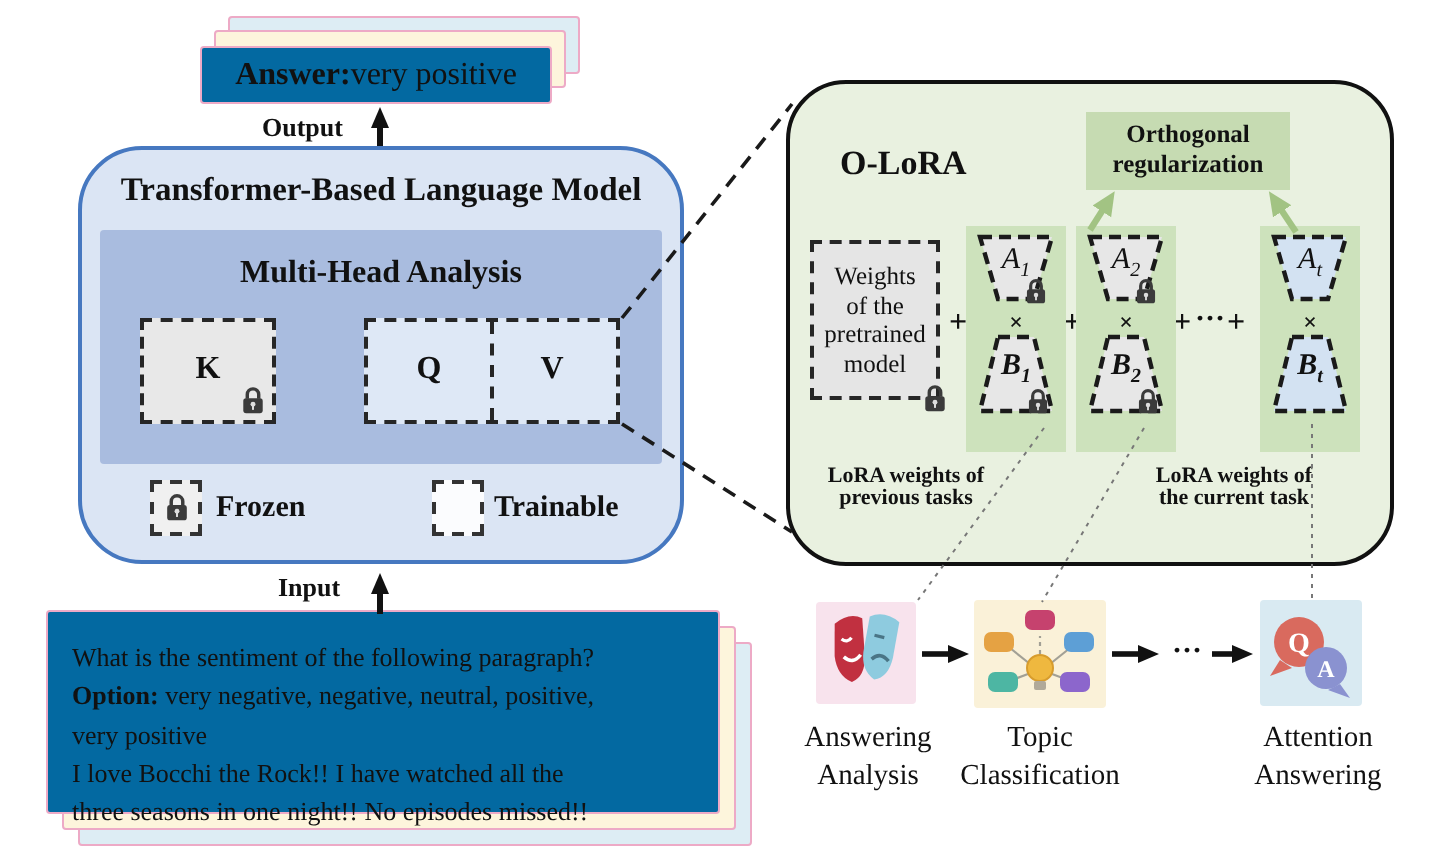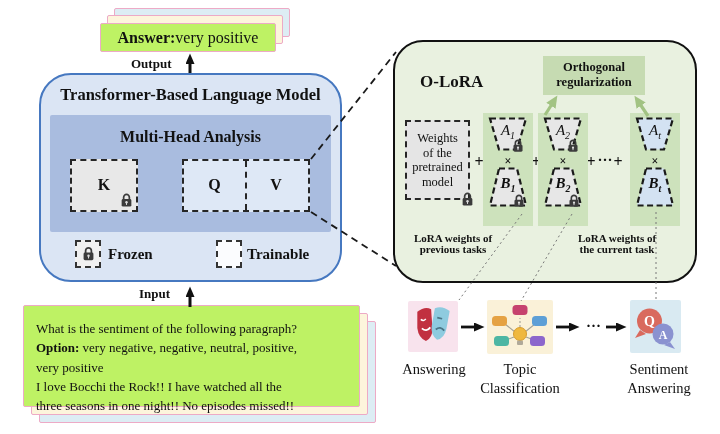--- a/index.html
+++ b/index.html
@@ -6,21 +6,21 @@
   body { background:#ffffff; }
   .canvas {
     position:relative; width:720px; height:434px; background:#ffffff;
     font-family:"Liberation Serif", serif; color:#111; overflow:hidden;
   }
   .abs { position:absolute; }
   svg text { font-family:"Liberation Serif", serif; }
 
   
   .card { position:absolute; border:1.5px solid #edaac6; border-radius:2px; }
-  .card.pink { background:#bef264; }
+  .card.pink { background:#0369a1; }
   .card.yellow { background:#fdf5dc; }
   .card.cyan { background:#ddedf4; }
 
   .answer-text { width:100%; height:100%; display:flex; align-items:center; justify-content:center;
     font-size:16px; }
   .b { font-weight:bold; }
 
   .flowlabel { font-weight:bold; font-size:13px; }
 
   
@@ -291,27 +291,28 @@
       <circle cx="33" cy="34" r="10.5" fill="#8a92d0"></circle>
       <polygon points="40,42 45,49 34,45" fill="#8a92d0"></polygon>
       <text x="33" y="38.5" text-anchor="middle" font-size="12" font-weight="bold" fill="#ffffff">A</text>
     </svg>
   </div>
 
   <div class="tdots" style="left:586px; top:318px;">···</div>
 
   <div class="task-label" style="left:398px; top:360px; width:72px;">
     <div>Answering</div>
+    <div>Analysis</div>
   </div>
   <div class="task-label" style="left:472px; top:360px; width:96px;">
     <div>Topic</div>
     <div>Classification</div>
   </div>
   <div class="task-label" style="left:619px; top:360px; width:80px;">
-    <div>Sentiment</div>
+    <div>Attention</div>
     <div>Answering</div>
   </div>
 
   <svg class="abs" style="left:0; top:0;" width="720" height="434" viewBox="0 0 720 434">
     <defs>
       <marker id="mb" markerUnits="userSpaceOnUse" markerWidth="12" markerHeight="10" refX="1" refY="4.5" orient="auto">
           <polygon points="0,0 10.5,4.5 0,9" fill="#111111"></polygon>
         </marker>
       <marker id="mg" markerUnits="userSpaceOnUse" markerWidth="14" markerHeight="12" refX="2" refY="5.5" orient="auto">
           <polygon points="0,0 12,5.5 0,11" fill="#a2c383"></polygon>

